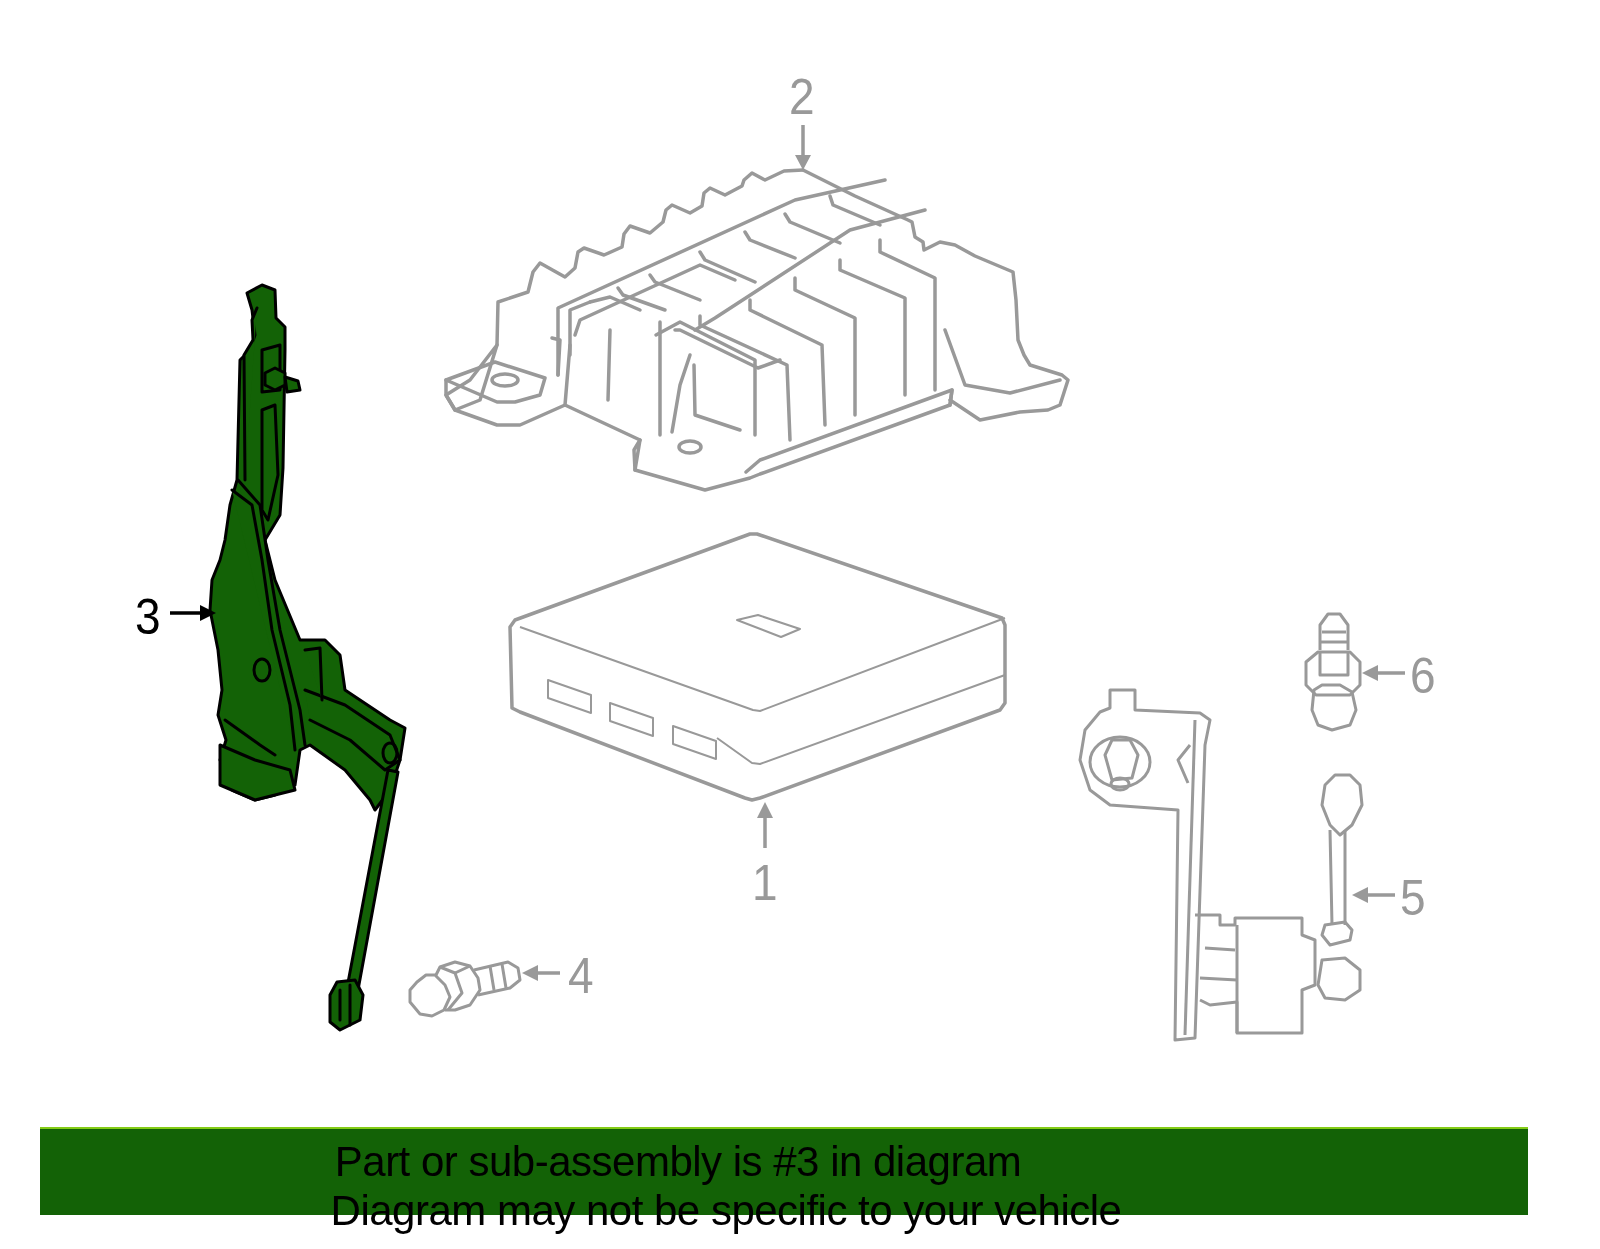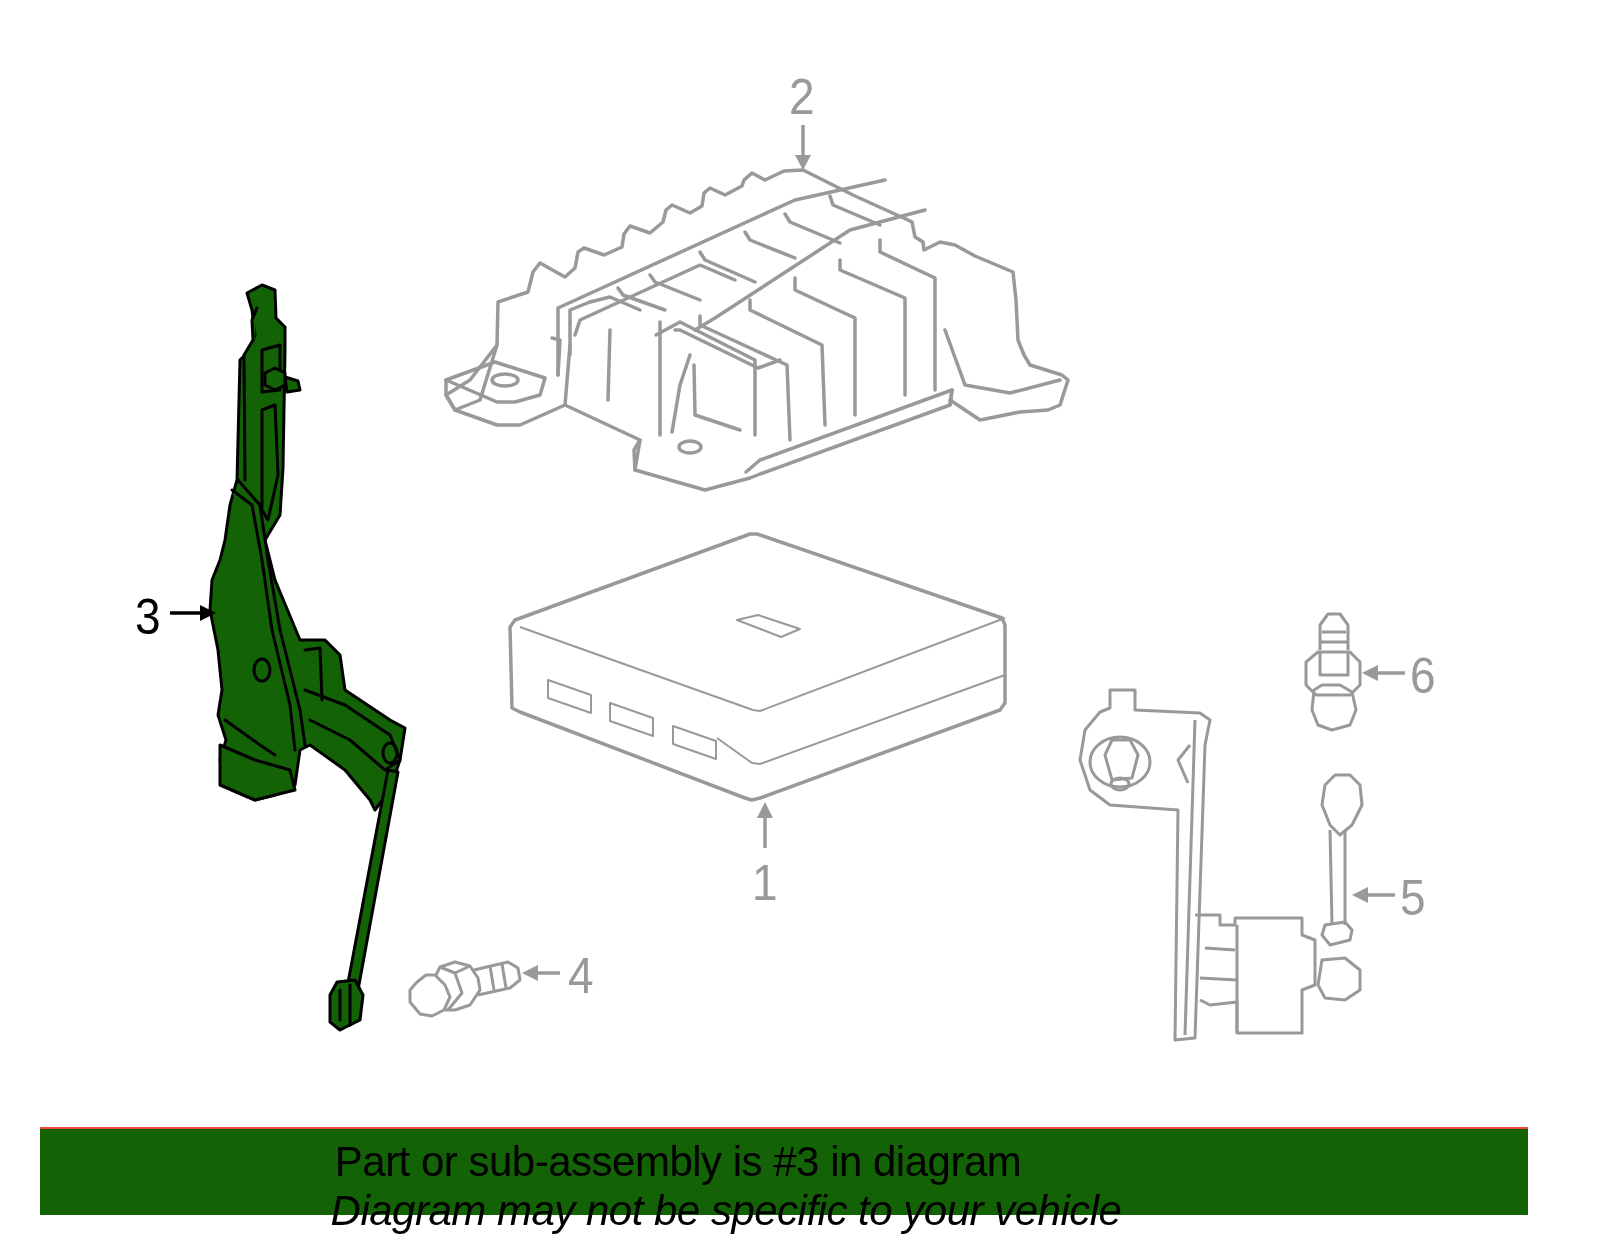--- a/index.html
+++ b/index.html
@@ -1,24 +1,24 @@
 <!DOCTYPE html>
 <html><head>
 <meta charset="utf-8">
 <style>
   html, body { margin: 0; padding: 0; background: #ffffff; }
   body { width: 1600px; height: 1249px; position: relative; overflow: hidden; font-family: "Liberation Sans", sans-serif; }
   #diagram { position: absolute; left: 0; top: 0; width: 1600px; height: 1249px; }
   .callout { position: absolute; font-family: "Liberation Sans", sans-serif; font-size: 50px; line-height: 50px; transform: scaleX(0.92); transform-origin: left top; }
   .callout.gray { color: #999999; }
   .callout.black { color: #000000; }
-  .banner { position: absolute; left: 40px; top: 1127px; width: 1488px; height: 88px; background: #136206; border-top: 2px solid #ef4444; box-sizing: border-box; }
+  .banner { position: absolute; left: 40px; top: 1127px; width: 1488px; height: 88px; background: #136206; border-top: 2px solid #84cc16; box-sizing: border-box; }
   .banner-line { position: absolute; left: 0; width: 1488px; text-align: center; font-family: "Liberation Sans", sans-serif; font-size: 42px; line-height: 46px; color: #000000; letter-spacing: -0.5px; }
   .banner-line.l1 { top: 10px; padding-right: 212px; box-sizing: border-box; }
-  .banner-line.l2 { top: 59px; padding-right: 116px; box-sizing: border-box; font-style: italic; }
+  .banner-line.l2 { top: 59px; padding-right: 116px; box-sizing: border-box; }
 </style>
 </head>
 <body>
 
 <svg id="diagram" viewBox="0 0 1600 1249" xmlns="http://www.w3.org/2000/svg">
 
   <g fill="none" stroke="#999999" stroke-width="3.5" stroke-linejoin="round" stroke-linecap="round">
 
     <path d="M497,345 L498,302 L528,292 L533,272 L540,263 L565,277 L575,268 L578,252 L584,248 L604,255 L622,247 L624,234 L630,226 L650,233 L663,222 L666,210 L672,205 L690,213 L702,206 L704,193 L710,188 L725,195 L742,186 L744,180 L752,173 L765,180 L784,171 L803,170"></path>
     <path d="M803,170 L855,196 L908,220 L912,222 L915,237 L923,242 L924,250 L940,242 L955,245 L975,256 L1013,272 L1016,300 L1018,340 L1024,355 L1030,365 L1062,375 L1068,380 L1060,405 L1048,410 L1020,412 L980,420 L950,400"></path>

